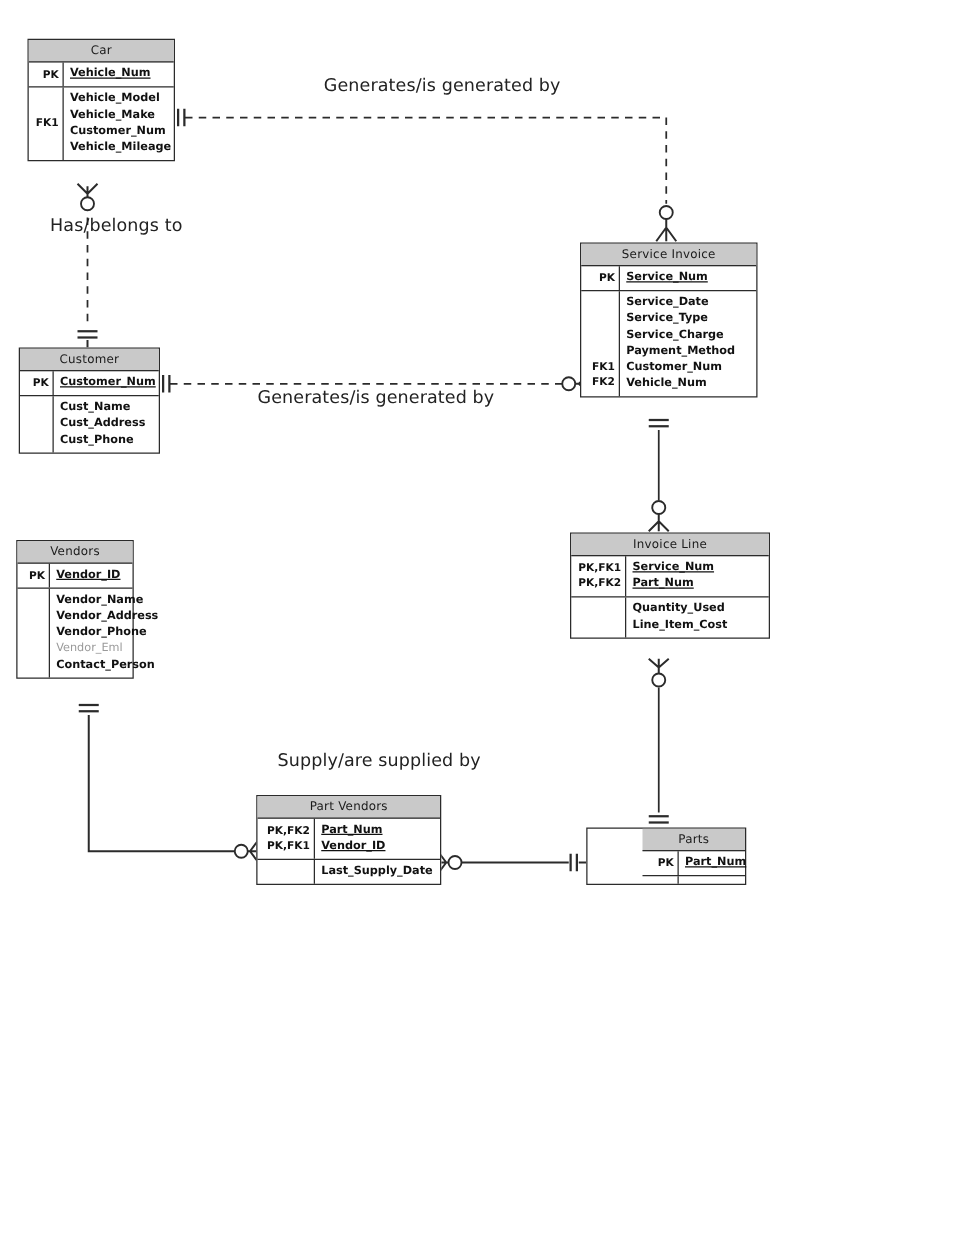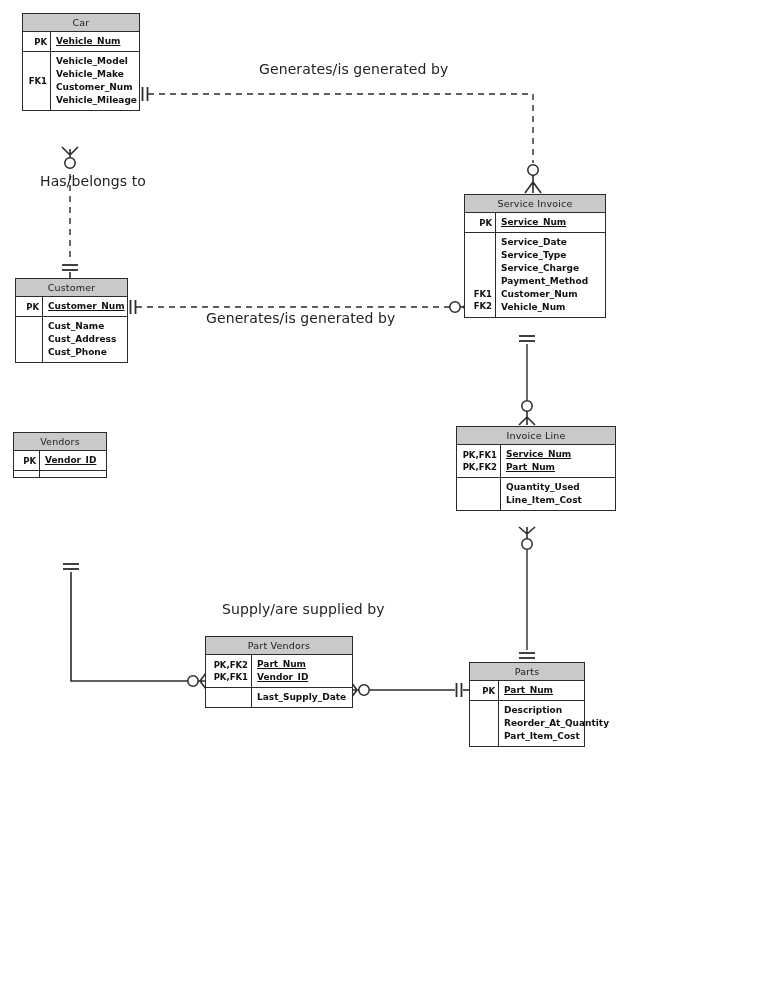--- a/index.html
+++ b/index.html
@@ -117,21 +117,21 @@
         <path d="M359,690 L353,690 M357,690 L351,682 M357,690 L351,698" stroke-width="1.6"></path>
 
         <line x1="456.5" y1="683" x2="456.5" y2="697" stroke-width="1.8"></line>
         <line x1="461.5" y1="683" x2="461.5" y2="697" stroke-width="1.8"></line>
         <line x1="463" y1="690" x2="469" y2="690" stroke-width="1.6"></line>
       </g>
 
     </g>
   </svg>
 
-  <div class="entity" style="left:22px;top:13px;width:118px;">
+  <div class="entity" style="left:22px;top:31px;width:118px;">
     <div class="ent-title">Car</div>
     <div class="ent-sec pk">
       <div class="keycol" style="width:28px;">
         <div class="keyrow">PK</div>
       </div>
       <div class="attrcol">
         <div class="attr key">Vehicle_Num</div>
       </div>
     </div>
     <div class="ent-sec">
@@ -202,20 +202,27 @@
     <div class="ent-sec pk">
       <div class="keycol" style="width:26px;">
         <div class="keyrow">PK</div>
       </div>
       <div class="attrcol">
         <div class="attr key">Vendor_ID</div>
       </div>
     </div>
     <div class="ent-sec">
       <div class="keycol" style="width:26px;"></div>
+      <div class="attrcol">
+        <div class="attr">Vendor_Name</div>
+        <div class="attr">Vendor_Address</div>
+        <div class="attr">Vendor_Phone</div>
+        <div class="attr dim">Vendor_Eml</div>
+        <div class="attr">Contact_Person</div>
+      </div>
     </div>
   </div>
 
   <div class="entity" style="left:456px;top:426px;width:160px;">
     <div class="ent-title">Invoice Line</div>
     <div class="ent-sec pk">
       <div class="keycol" style="width:44px;">
         <div class="keyrow">PK,FK1</div>
         <div class="keyrow">PK,FK2</div>
       </div>
@@ -246,37 +253,32 @@
       </div>
     </div>
     <div class="ent-sec">
       <div class="keycol" style="width:46px;"></div>
       <div class="attrcol">
         <div class="attr">Last_Supply_Date</div>
       </div>
     </div>
   </div>
 
-  <div class="entity" style="left:469px;top:662px;width:116px;">
+  <div class="entity" style="left:469px;top:662px;width:128px;padding-left:44px;">
     <div class="ent-title">Parts</div>
     <div class="ent-sec pk">
       <div class="keycol" style="width:29px;">
         <div class="keyrow">PK</div>
       </div>
       <div class="attrcol">
         <div class="attr key">Part_Num</div>
       </div>
     </div>
     <div class="ent-sec">
       <div class="keycol" style="width:29px;"></div>
-      <div class="attrcol">
-        <div class="attr">Description</div>
-        <div class="attr">Reorder_At_Quantity</div>
-        <div class="attr">Part_Item_Cost</div>
-      </div>
     </div>
   </div>
 
   <div class="rel-label" style="left:259px;top:64px;">Generates/is generated by</div>
 
   <div class="rel-label" style="left:40px;top:176px;">Has/belongs to</div>
 
   <div class="rel-label" style="left:206px;top:313px;">Generates/is generated by</div>
 
   <div class="rel-label" style="left:222px;top:604px;">Supply/are supplied by</div>

